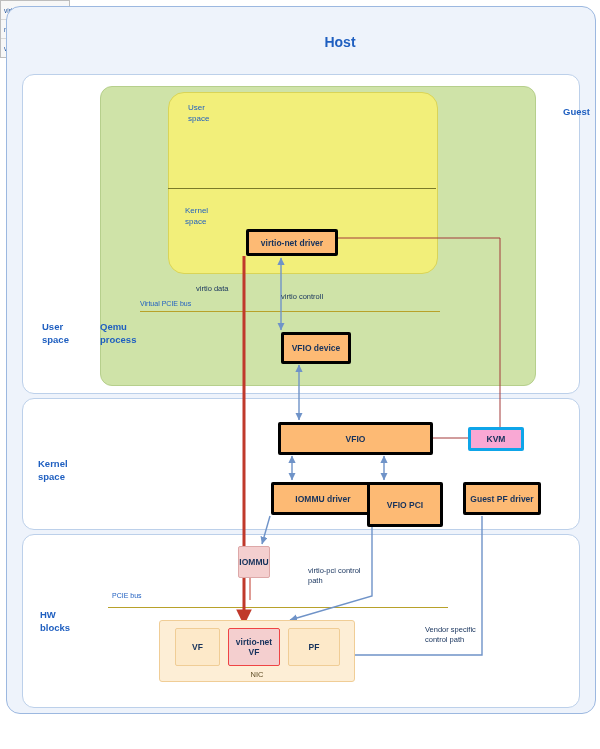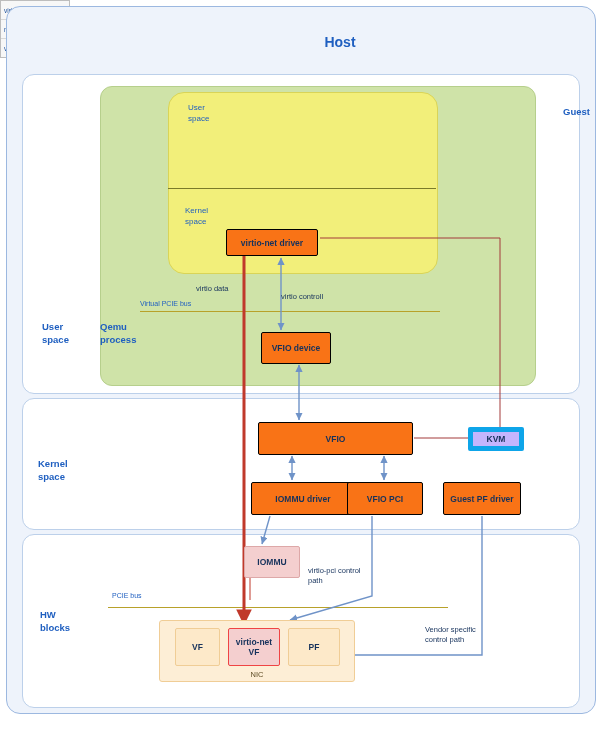--- a/index.html
+++ b/index.html
@@ -54,33 +54,33 @@
   .user-space-in-guest { position:absolute; left:188px; top:102px; font-size:8px; color:#1f5fc0; line-height:11px; }
   .kernel-space-in-guest { position:absolute; left:185px; top:205px; font-size:8px; color:#1f5fc0; line-height:11px; }
 
   
   .node {
     position:absolute; box-sizing:border-box;
     display:flex; align-items:center; justify-content:center; text-align:center;
     font-size:8.5px; font-weight:bold; color:#16325c;
     border-radius:2px;
   }
-  .blue { background:#f97316; border:1px solid #000000; }
+  .blue { background:#fdba74; border:3px solid #000000;margin-left:20px; }
   .pink { background:#f4cfcf; border:1px solid #dda8a8; }
-  .orange { background:#c4b5fd; border:5px solid #0ea5e9; }
+  .orange { background:#f9a8d4; border:3px solid #0ea5e9; }
   .peach { background:#fde9c9; border:1px solid #f0cd96; }
 
   .n-virtio-net-driver { left:226px; top:229px; width:92px; height:27px; }
   .n-vfio-device       { left:261px; top:332px; width:70px; height:32px; }
   .n-vfio              { left:258px; top:422px; width:155px; height:33px; }
   .n-kvm               { left:468px; top:427px; width:56px; height:24px; }
   .n-iommu-driver      { left:251px; top:482px; width:104px; height:33px; }
-  .n-vfio-pci          { left:347px; top:482px; width:76px; height:33px; }
+  .n-vfio-pci          { left:347px; top:482px; width:76px; height:45px; }
   .n-vendor-pf         { left:443px; top:482px; width:78px; height:33px; }
-  .n-iommu             { left:244px; top:546px; width:56px; height:32px; }
+  .n-iommu             { left:238px; top:546px; width:32px; height:32px; }
   .n-nic               { left:159px; top:620px; width:196px; height:62px; background:#fdeed6; border:1px solid #f0cd96; border-radius:3px; }
   .nic-label { position:absolute; left:159px; top:670px; width:196px; text-align:center; font-size:7.5px; color:#5c4a22; }
   .n-vf     { left:175px; top:628px; width:45px; height:38px; }
   .n-vnetvf { left:228px; top:628px; width:52px; height:38px; background:#f4cfcf; border:1px solid #ef4444; }
   .n-pf     { left:288px; top:628px; width:52px; height:38px;text-align:right; }
 
   
   .bus { position:absolute; height:1px; background:#b8a12a; }
   .bus-virtual { left:140px; top:311px; width:300px; }
   .bus-pcie    { left:108px; top:607px; width:340px; }

